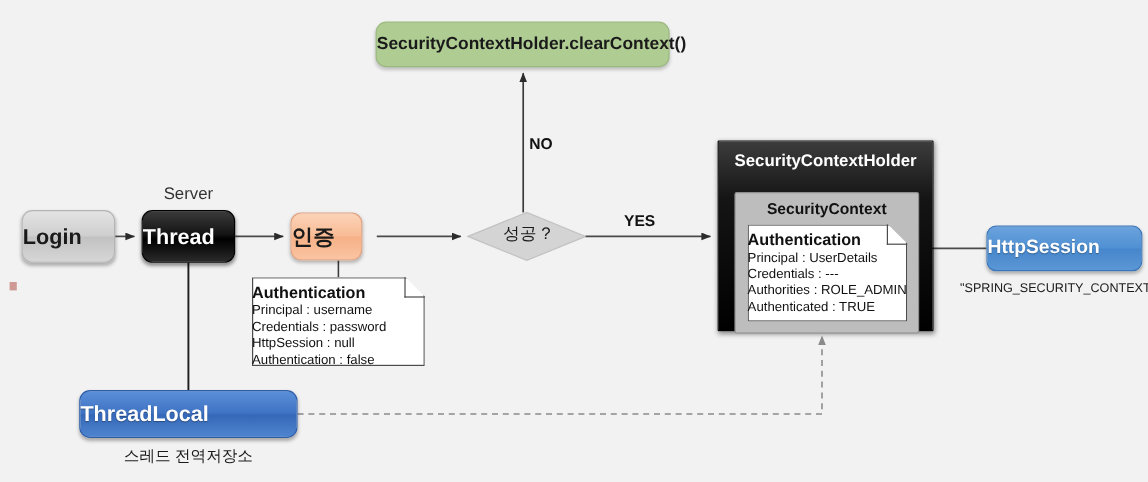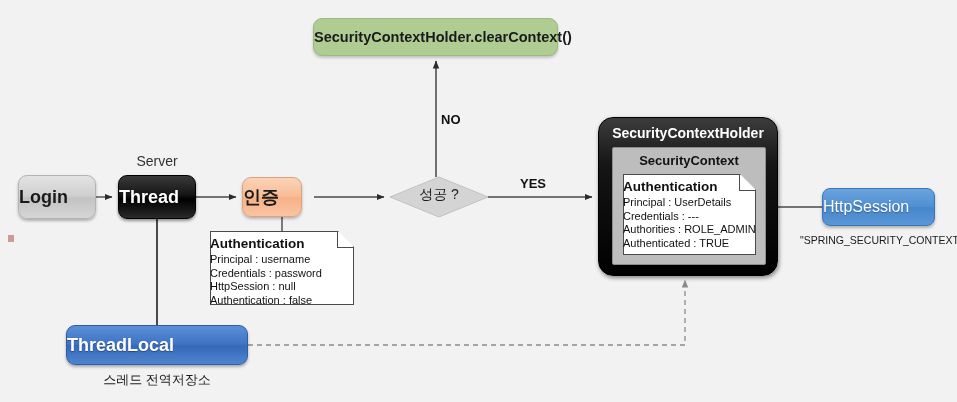--- a/index.html
+++ b/index.html
@@ -157,35 +157,35 @@
     font-size: 11px;
   }
 
   
   #scholder-node {
     position: absolute;
     left: 598px; top: 117px;
     width: 178px; height: 157px;
     background: linear-gradient(180deg, #3c3c3c 0%, #151515 30%, #000000 100%);
     border: 1px solid #000;
-    border-radius: 15px;
+    border-radius: 1px;
     box-shadow: 1px 2px 4px rgba(0,0,0,0.45);
   }
   #scholder-title {
     position: absolute;
     left: 0; top: 7px;
     width: 100%;
     text-align: center;
     color: #ffffff;
     font-weight: bold;
     font-size: 14px;
   }
   #scontext-node {
     position: absolute;
-    left: 13px; top: 29px;
+    left: 13px; top: 42px;
     width: 152px; height: 116px;
     background: #bdbdbd;
     border: 1px solid #8d8d8d;
     border-radius: 2px;
   }
   #scontext-title {
     position: absolute;
     left: 0; top: 5px;
     width: 100%;
     text-align: center;
@@ -217,27 +217,27 @@
     left: 66px; top: 371px;
     width: 182px;
     text-align: center;
     font-size: 13px;
     color: #1a1a1a;
   }
 
   
   #httpsession-node {
     left: 822px; top: 188px;
-    width: 113px; height: 38px;
+    width: 130px; height: 38px;
     border-radius: 8px;
     background: linear-gradient(180deg, #6ba3dd 0%, #5090d3 48%, #4686cb 52%, #5b97d6 100%);
     border: 1px solid #3a76b8;
     box-shadow: 0 2px 3px rgba(0,0,0,0.28);
     color: #ffffff;
-    font-weight: normal;
+    font-weight: bold;
     font-size: 16px;
     text-shadow: 0 1px 1px rgba(0,0,0,0.3);
   }
   #httpsession-caption {
     position: absolute;
     left: 800px; top: 234px;
     width: 157px;
     text-align: center;
     font-size: 10.5px;
     color: #1a1a1a;

